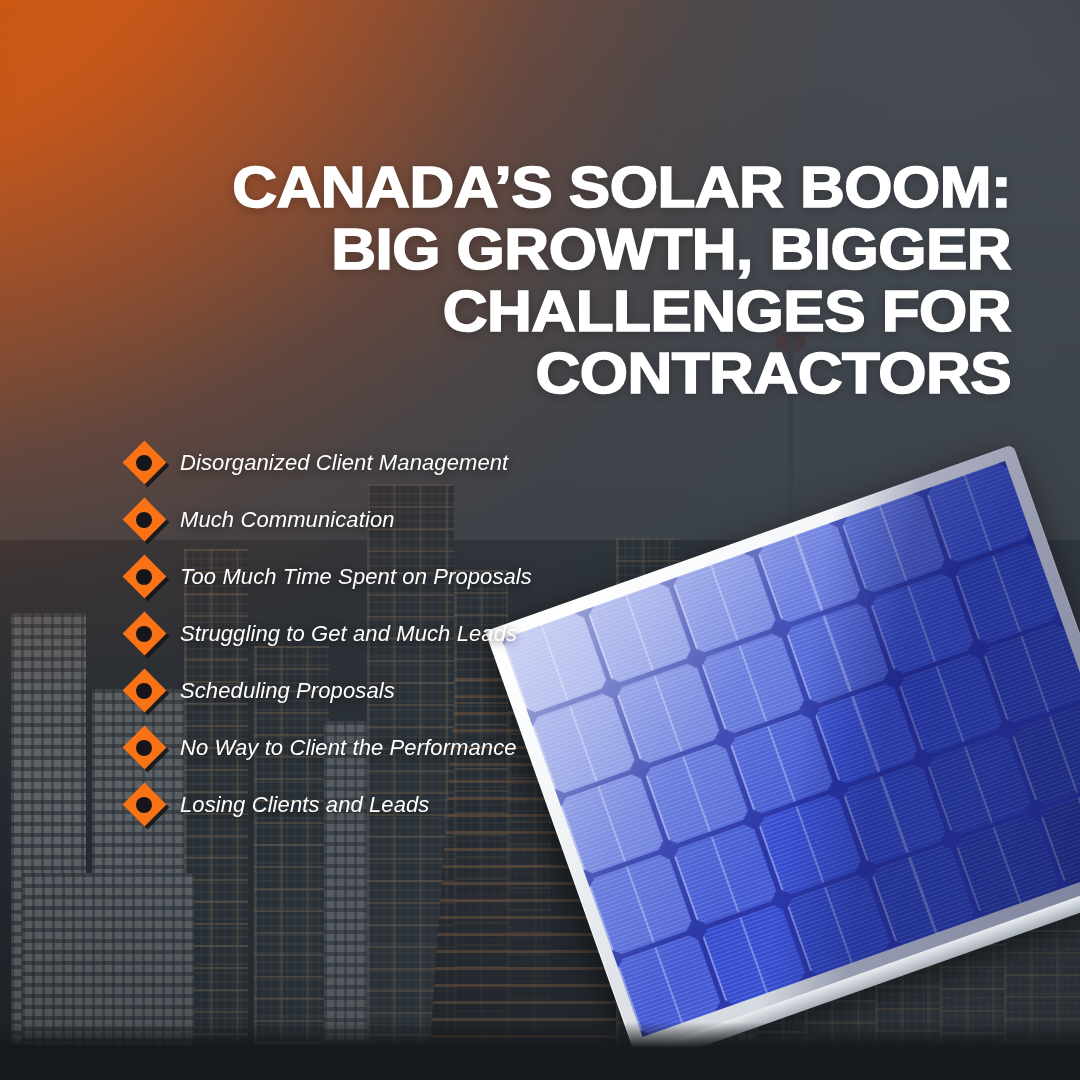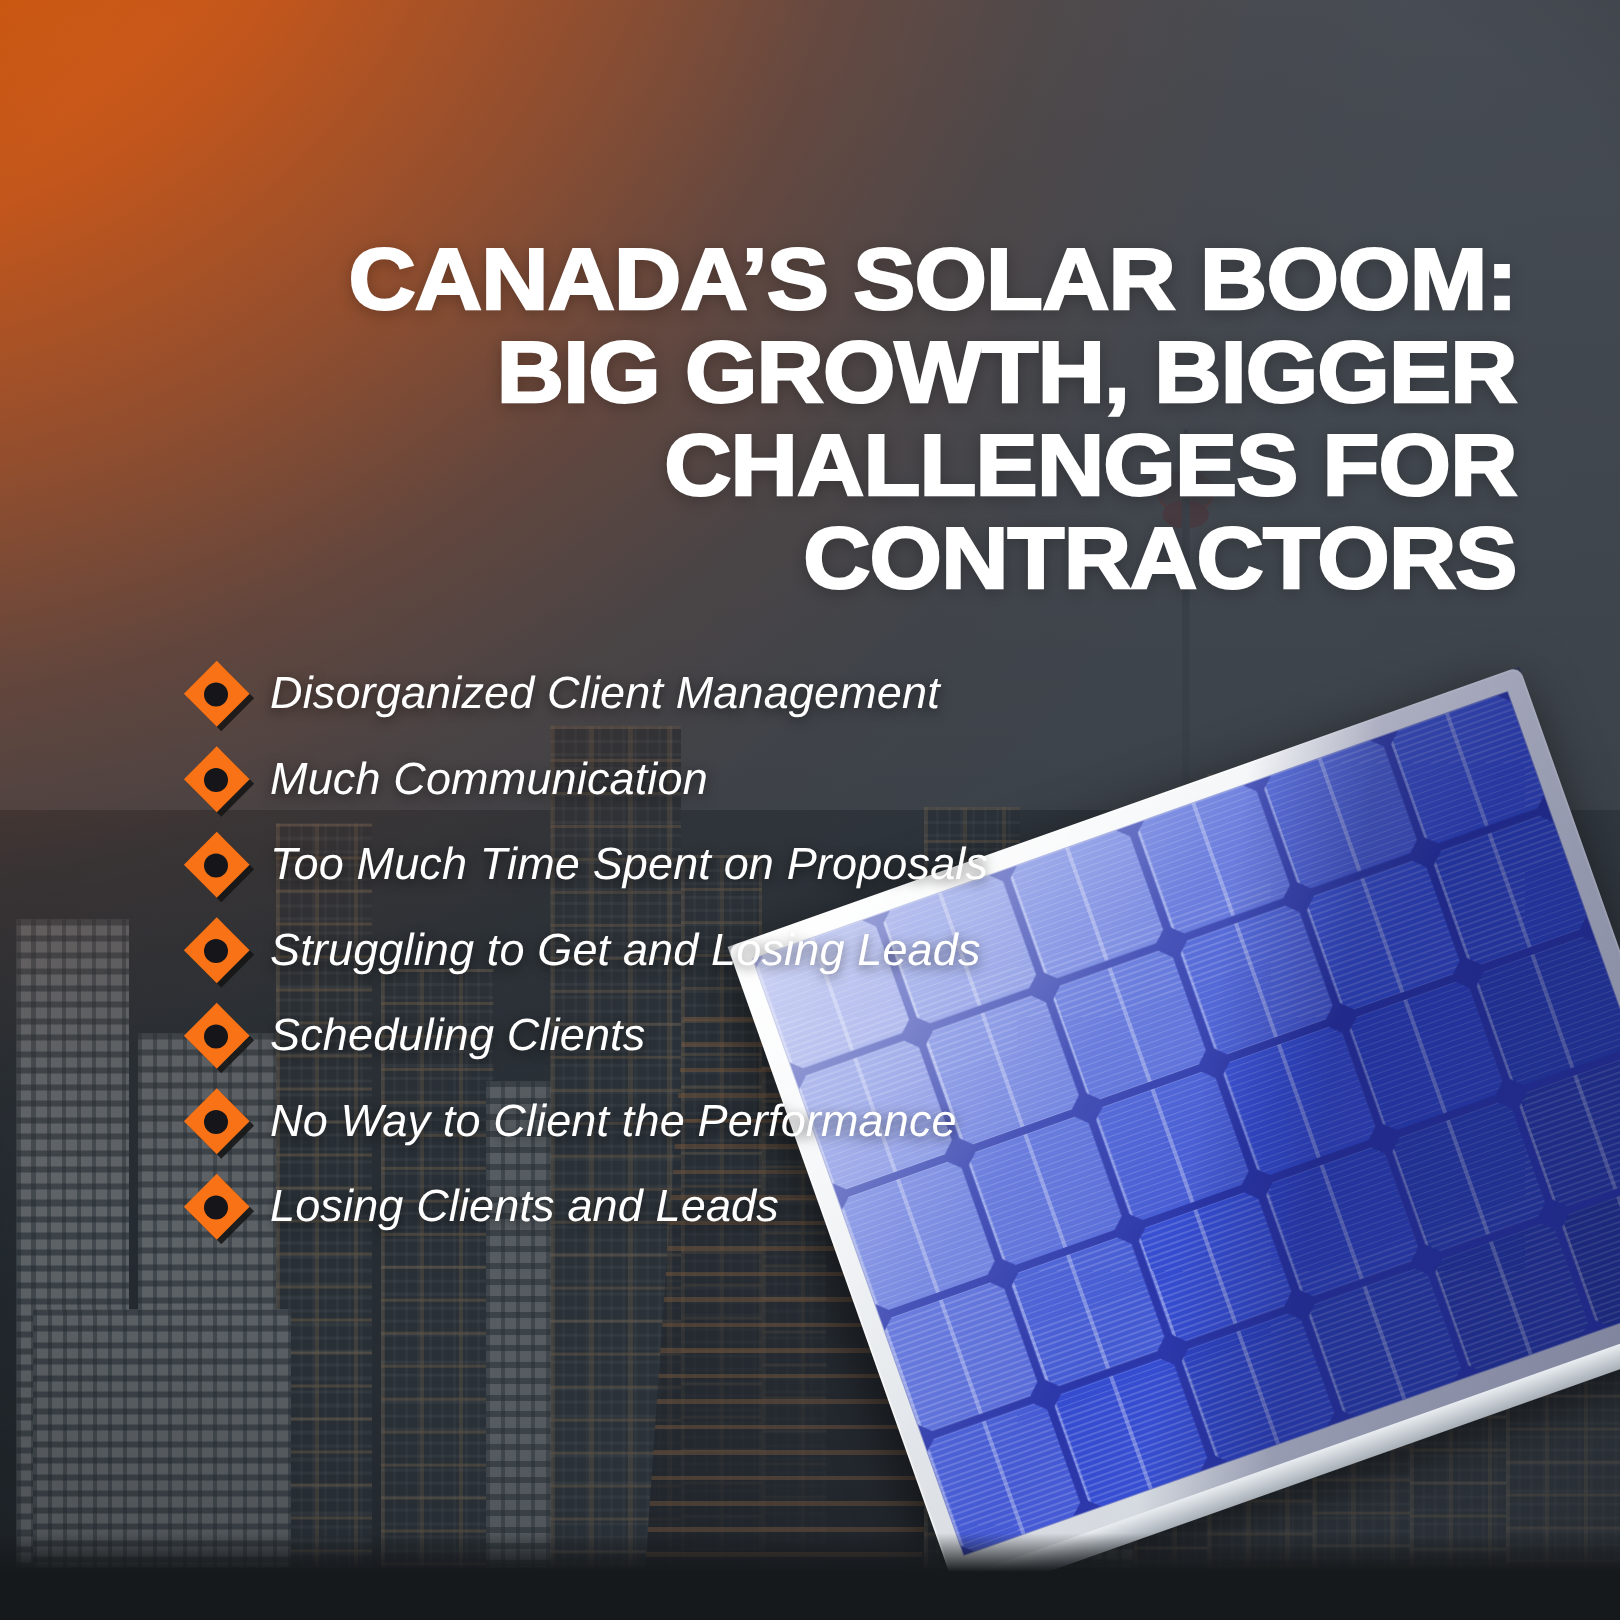--- a/index.html
+++ b/index.html
@@ -154,21 +154,21 @@
   .dia .dot{
     position:absolute;left:50%;top:50%;
     width:16px;height:16px;margin:-8px 0 0 -8px;
     background:#16161a;border-radius:50%;
   }
   .row .txt{
     color:#ffffff;
     font-family:"Liberation Sans", sans-serif;
     font-style:italic;
     font-weight:400;
-    font-size:30px;
+    font-size:22px;
     line-height:34px;
     letter-spacing:.1px;
     white-space:nowrap;
     text-shadow:0 2px 8px rgba(0,0,0,.55);
   }
 
   
   .panel-wrap{
     position:absolute;
     left:614px;top:586px;
@@ -337,29 +337,29 @@
             <span class="dot"></span>
           </span>
           <span class="txt">Too Much Time Spent on Proposals</span>
         </div>
         <div class="row">
           <span class="dia">
             <span class="sh"></span>
             <span class="sq"></span>
             <span class="dot"></span>
           </span>
-          <span class="txt">Struggling to Get and Losing Leads</span>
-        </div>
-        <div class="row">
-          <span class="dia">
-            <span class="sh"></span>
-            <span class="sq"></span>
-            <span class="dot"></span>
-          </span>
-          <span class="txt">Scheduling Clients</span>
+          <span class="txt">Struggling to Get and Much Leads</span>
+        </div>
+        <div class="row">
+          <span class="dia">
+            <span class="sh"></span>
+            <span class="sq"></span>
+            <span class="dot"></span>
+          </span>
+          <span class="txt">Scheduling Proposals</span>
         </div>
         <div class="row">
           <span class="dia">
             <span class="sh"></span>
             <span class="sq"></span>
             <span class="dot"></span>
           </span>
           <span class="txt">No Way to Client the Performance</span>
         </div>
         <div class="row">

